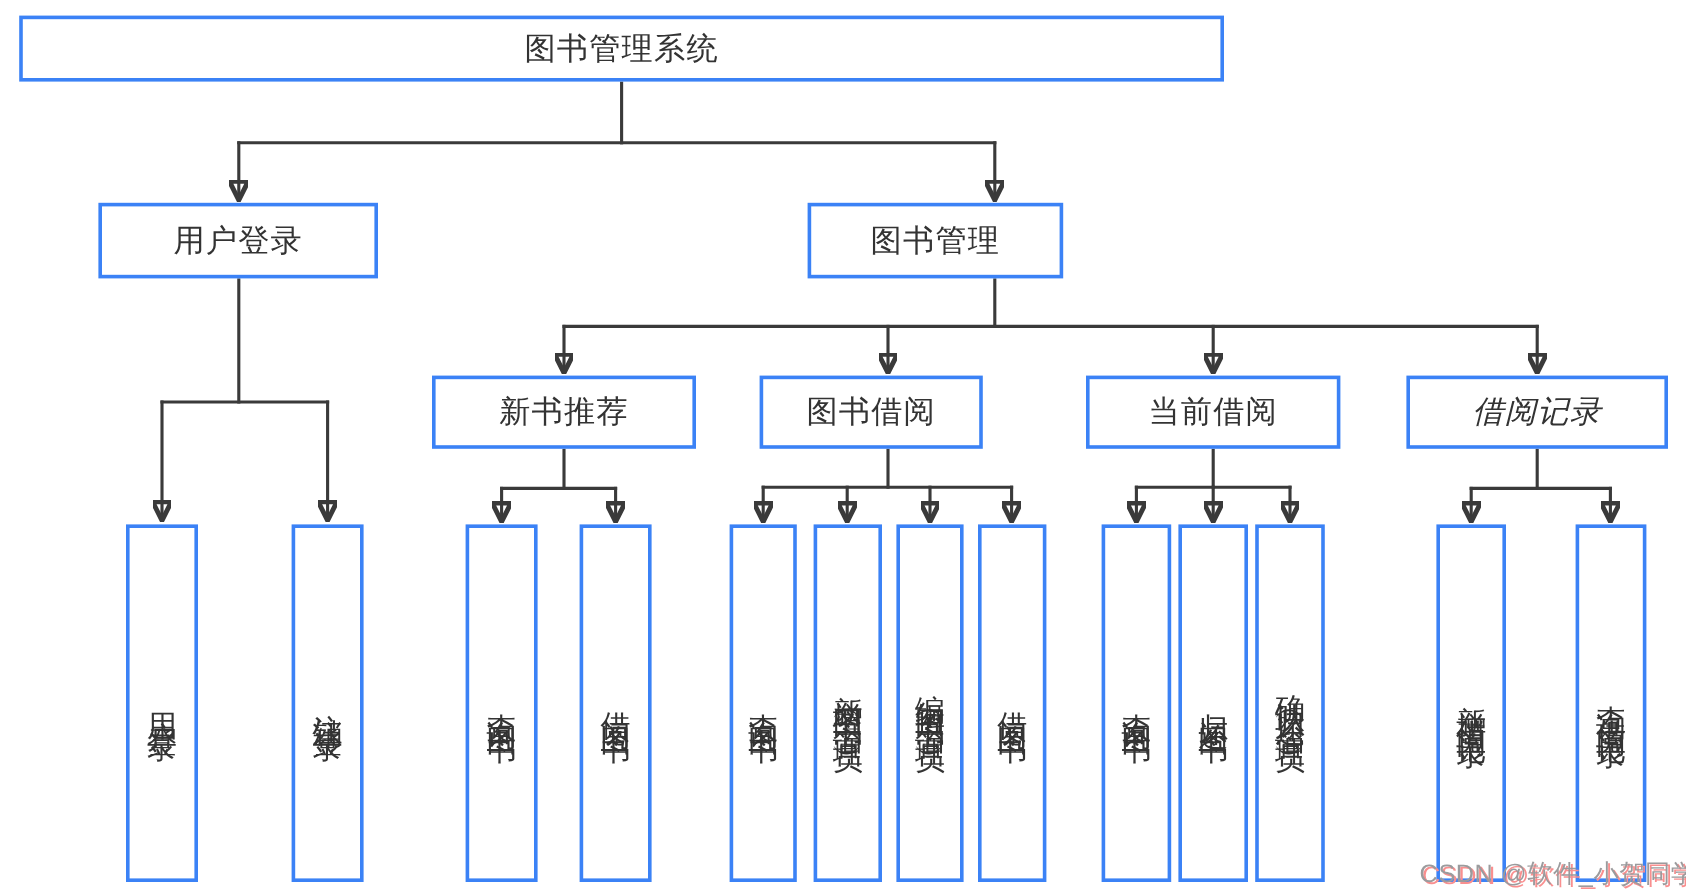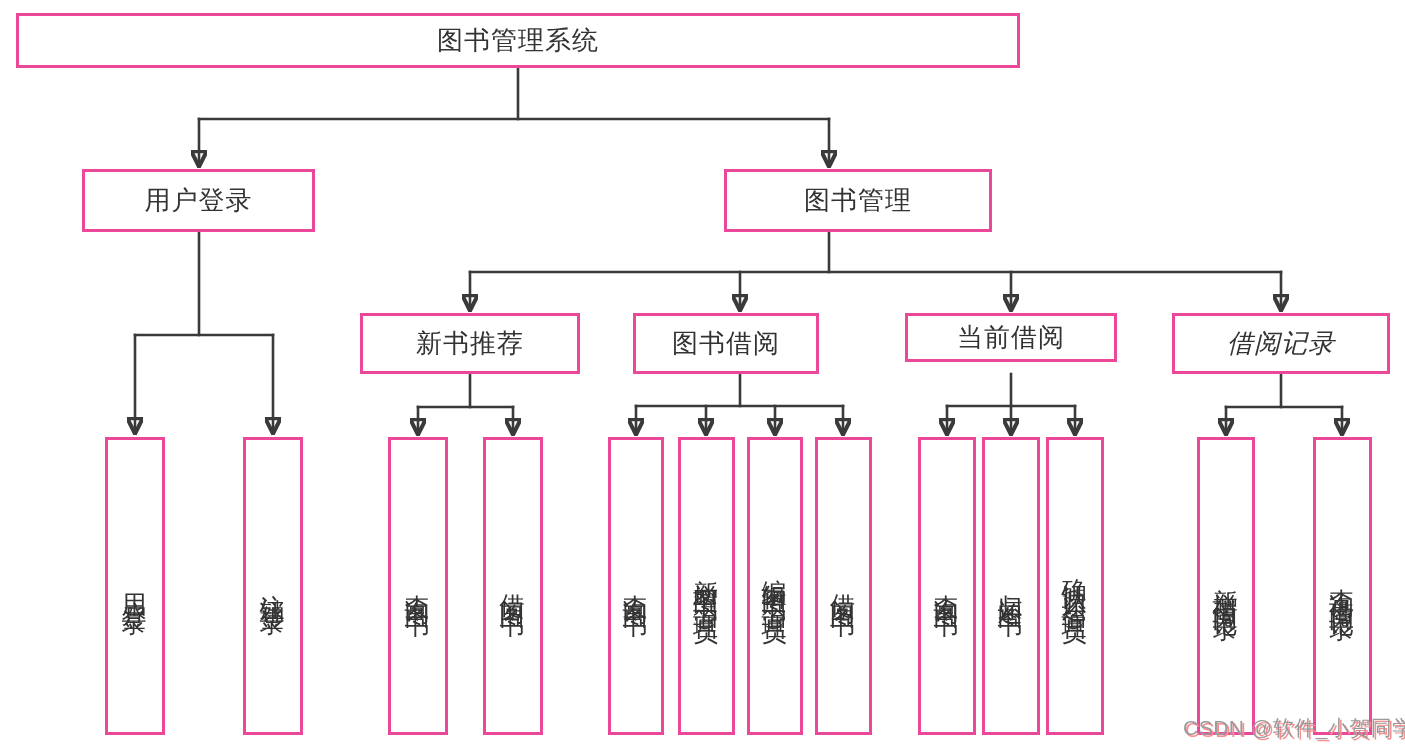--- a/index.html
+++ b/index.html
@@ -3,21 +3,21 @@
 <meta charset="utf-8">
 <style>
   html,body{margin:0;padding:0;background:#ffffff;}
   .stage{
     position:relative;width:1405px;height:747px;background:#ffffff;
     font-family:"Liberation Sans",sans-serif;overflow:hidden;
   }
   .edges{position:absolute;left:0;top:0;width:1405px;height:747px;}
   .edges path{stroke:#3a3a3a;stroke-width:2.6;fill:none;stroke-linecap:square;}
   .box{
-    position:absolute;background:#ffffff;border:3px solid #ec4899;
+    position:absolute;background:#ffffff;border:3px solid #3b82f6;
     box-sizing:border-box;display:flex;align-items:center;justify-content:center;
     color:#333333;
   }
   .box .hlabel{font-size:26px;letter-spacing:1px;white-space:nowrap;}
   .vbox{display:block;}
   .vbox .vlabel{
     position:absolute;top:50%;left:50%;transform:translate(-50%,-50%);
     writing-mode:vertical-rl;text-orientation:mixed;
     font-size:25px;letter-spacing:6px;white-space:nowrap;
   }
@@ -87,31 +87,31 @@
     </g>
   </svg>
 
   <div class="box" style="left:16px;top:13px;width:1004px;height:55px;">
     <span class="hlabel">图书管理系统</span>
   </div>
 
   <div class="box" style="left:82px;top:169px;width:233px;height:63px;">
     <span class="hlabel">用户登录</span>
   </div>
-  <div class="box" style="left:724px;top:169px;width:268px;height:63px;">
+  <div class="box" style="left:673px;top:169px;width:213px;height:63px;">
     <span class="hlabel">图书管理</span>
   </div>
 
   <div class="box" style="left:360px;top:313px;width:220px;height:61px;">
     <span class="hlabel">新书推荐</span>
   </div>
   <div class="box" style="left:633px;top:313px;width:186px;height:61px;">
     <span class="hlabel">图书借阅</span>
   </div>
-  <div class="box" style="left:905px;top:313px;width:212px;height:49px;">
+  <div class="box" style="left:905px;top:313px;width:212px;height:61px;">
     <span class="hlabel">当前借阅</span>
   </div>
   <div class="box" style="left:1172px;top:313px;width:218px;height:61px;font-style:italic;">
     <span class="hlabel">借阅记录</span>
   </div>
 
   <div class="box vbox" style="left:105px;top:437px;width:60px;height:298px;">
     <span class="vlabel">用户登录</span>
   </div>
   <div class="box vbox" style="left:243px;top:437px;width:60px;height:298px;">

